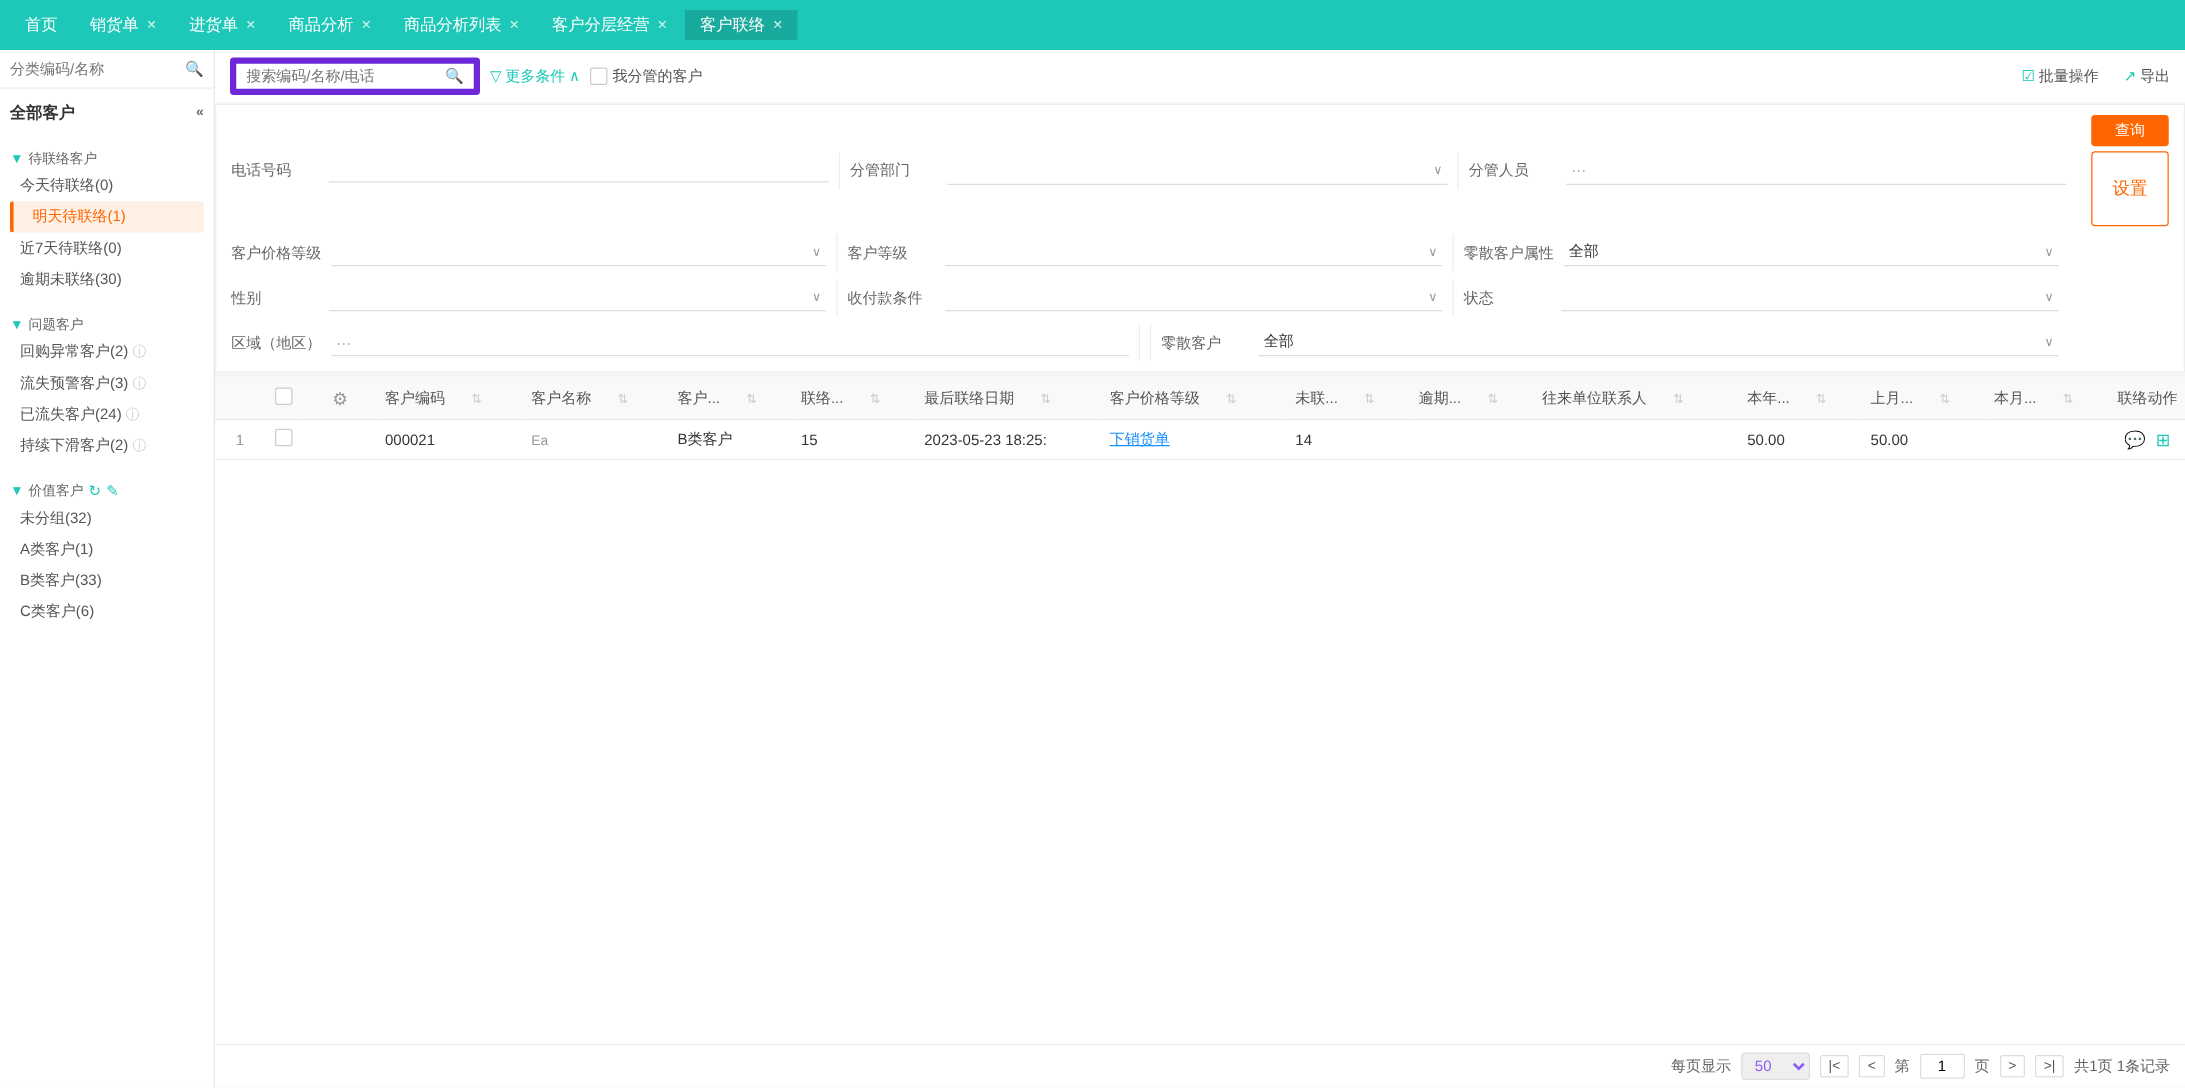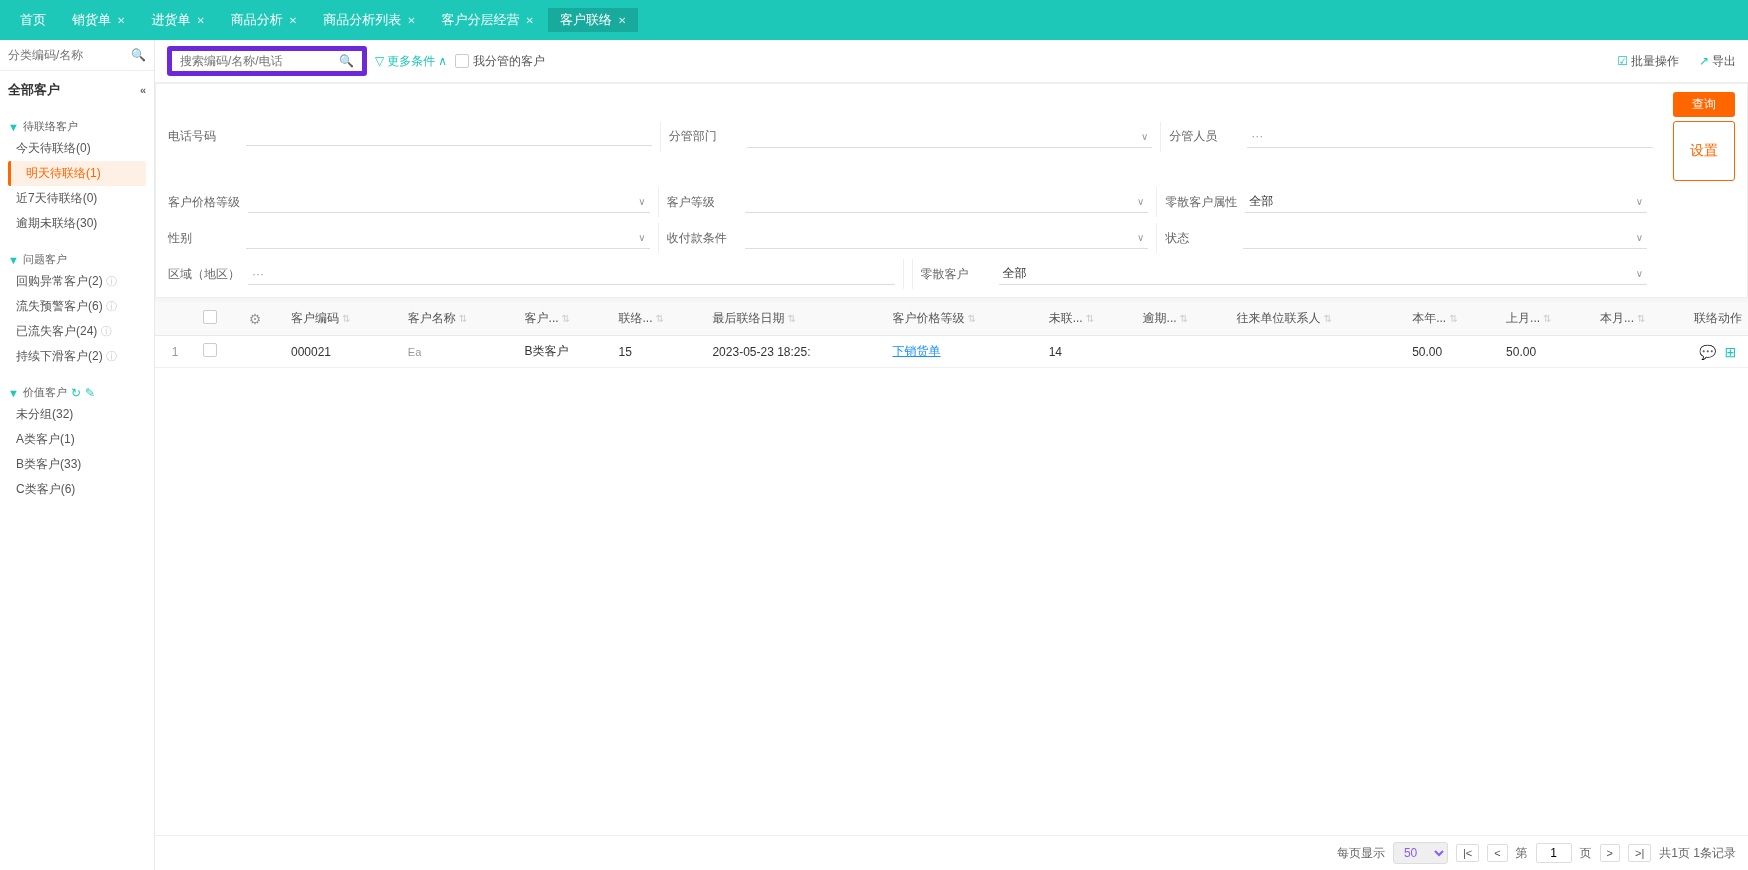--- a/index.html
+++ b/index.html
@@ -29,21 +29,21 @@
     .nav-close { font-size: 10px; opacity: 0.8; margin-left: 2px; }
     
     
     .main-layout {
       display: flex;
       height: calc(100vh - 40px);
     }
     
     
     .sidebar {
-      width: 155px;
+      width: 172px;
       background: #fff;
       border-right: 1px solid #e8e8e8;
       overflow-y: auto;
       flex-shrink: 0;
     }
     .sidebar-search {
       display: flex;
       align-items: center;
       padding: 8px;
       border-bottom: 1px solid #eee;
@@ -240,21 +240,21 @@
       border-bottom: 1px solid #e8e8e8;
       white-space: nowrap;
       font-weight: normal;
       color: #555;
       position: sticky;
       top: 0;
     }
     thead th .th-inner {
       display: flex;
       align-items: center;
-      gap: 3px;
+      gap: 21px;
     }
     tbody td {
       padding: 7px 6px;
       border-bottom: 1px solid #f0f0f0;
       color: #333;
       white-space: nowrap;
     }
     .col-index { width: 40px; text-align: center; color: #999; }
     .col-check { width: 30px; text-align: center; }
     .col-action { width: 60px; text-align: center; }
@@ -378,21 +378,21 @@
     <div class="sidebar-section">
       <div class="sidebar-group-label">
         <span class="triangle">▼</span>
         <span>问题客户</span>
       </div>
       <div class="sidebar-item">
         <span>回购异常客户(2)</span>
         <span style="color:#ccc;font-size:11px;">ⓘ</span>
       </div>
       <div class="sidebar-item">
-        <span>流失预警客户(6)</span>
+        <span>流失预警客户(3)</span>
         <span style="color:#ccc;font-size:11px;">ⓘ</span>
       </div>
       <div class="sidebar-item">
         <span>已流失客户(24)</span>
         <span style="color:#ccc;font-size:11px;">ⓘ</span>
       </div>
       <div class="sidebar-item">
         <span>持续下滑客户(2)</span>
         <span style="color:#ccc;font-size:11px;">ⓘ</span>
       </div>

